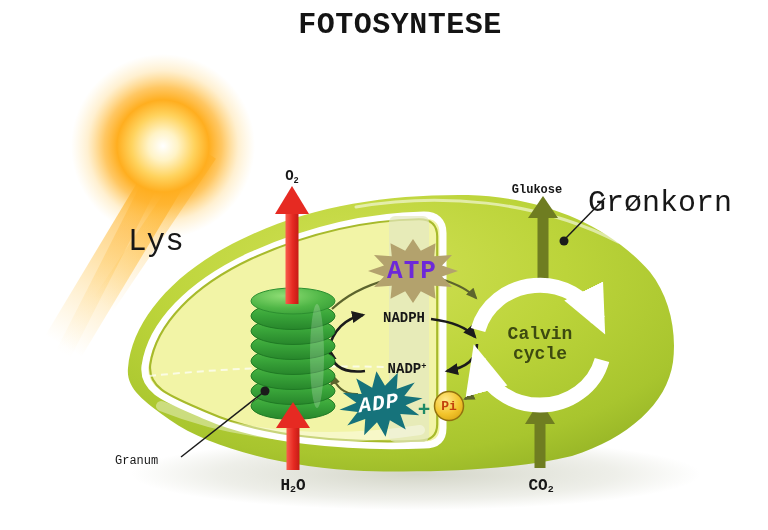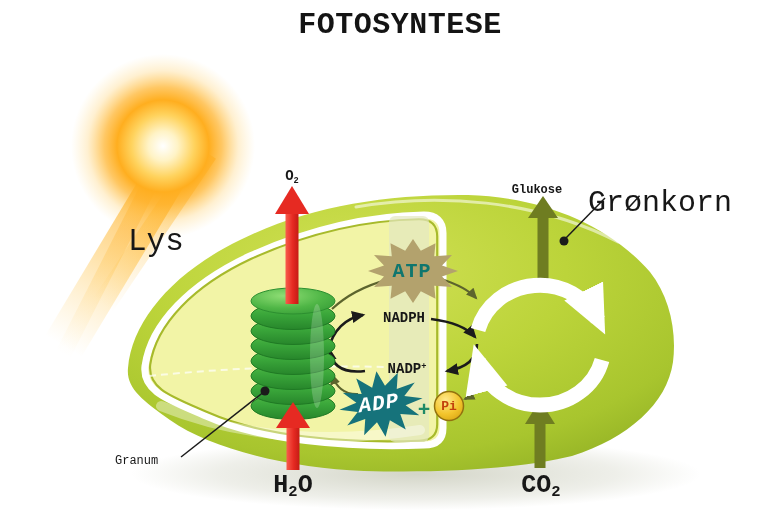--- a/index.html
+++ b/index.html
@@ -8,24 +8,24 @@
   #stage svg{position:absolute;left:0;top:0;}
   .lbl{position:absolute;color:#171717;white-space:nowrap;}
   .center{transform:translate(-50%,-50%);}
   .title{left:0;right:0;top:8px;text-align:center;font-size:30px;font-weight:bold;
          letter-spacing:.5px;color:#141414;}
   .plain24{font-size:31px;}
   .plain30{font-size:30px;}
   .plain17{font-size:12px;text-align:center;}
   .bold17{font-size:12px;font-weight:bold;}
   .bold18{font-size:14px;font-weight:bold;}
-  .bold19{font-size:25px;font-weight:bold;}
+  .bold19{font-size:16px;font-weight:bold;}
   .sub{font-size:.62em;vertical-align:-.3em;font-weight:inherit;}
   .sup{font-size:.62em;vertical-align:.45em;font-weight:inherit;}
-  .atp-txt{font-size:20px;font-weight:bold;color:#0f766e;letter-spacing:1px;}
+  .atp-txt{font-size:26px;font-weight:bold;color:#6d28d9;letter-spacing:1px;}
   .adp-txt{font-size:21px;font-weight:bold;font-style:italic;color:#ffffff;letter-spacing:1px;
            transform:translate(-50%,-50%) rotate(-8deg);}
   .pi-txt{font-size:13px;font-weight:bold;color:#c2410c;}
   .plus-txt{font-size:21px;font-weight:bold;color:#1e8a66;}
   .calvin{text-align:center;font-size:18px;font-weight:bold;color:#3d4a10;line-height:20px;}
 </style>
 </head>
 <body>
 
 <div id="stage">
@@ -204,14 +204,18 @@
 <div class="lbl bold18 center" style="left:391px;top:369px;"><span>NADP</span><span class="sup">+</span></div>
 
 <div class="lbl atp-txt center" style="left:396px;top:271px;">ATP</div>
 
 <div class="lbl adp-txt" style="left:363px;top:404px;">ADP</div>
 
 <div class="lbl plus-txt center" style="left:408px;top:410px;">+</div>
 
 <div class="lbl pi-txt center" style="left:433px;top:406px;">Pi</div>
 
-
+<div class="lbl calvin center" style="left:524px;top:344px;">
+  <div>Calvin</div>
+  <div>cycle</div>
 </div>
 
+</div>
+
 </body></html>

